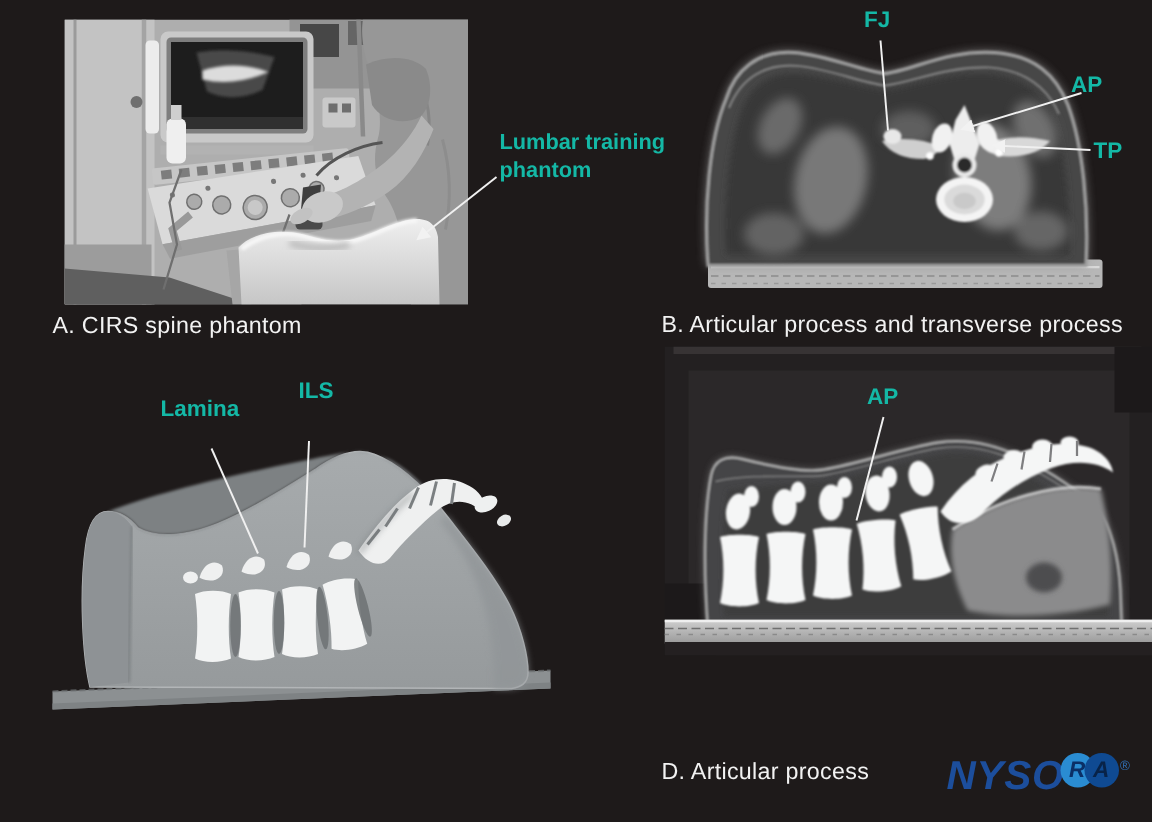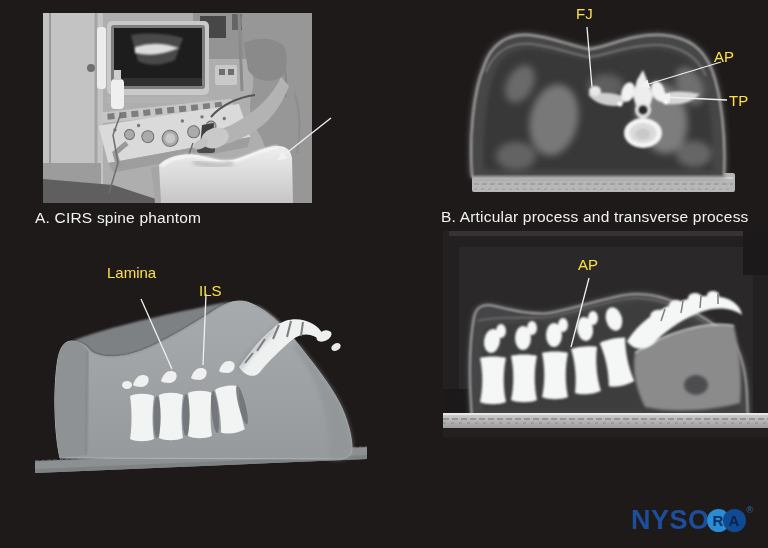--- a/index.html
+++ b/index.html
@@ -1,23 +1,23 @@
 <!DOCTYPE html>
 <html><head>
 <meta charset="utf-8">
 <style>
   html,body{margin:0;padding:0;}
   .figure{position:relative;width:768px;height:548px;background:#1e1a1a;overflow:hidden;
           font-family:"Liberation Sans",sans-serif;}
   .panel{position:absolute;display:block;}
-  .lbl{position:absolute;color:#fde047;font-size:15px;line-height:1.15;white-space:nowrap;}
+  .lbl{position:absolute;color:#14b8a6;font-size:15px;line-height:1.15;white-space:nowrap;font-weight:bold;}
   .lbl-wrap{white-space:normal;width:118px;font-size:14.5px;line-height:19px;}
   .caption{position:absolute;color:#f2f2f2;font-size:15.5px;letter-spacing:.2px;white-space:nowrap;}
   .overlay{position:absolute;left:0;top:0;pointer-events:none;}
-  .logo{position:absolute;left:631px;top:502px;height:36px;display:flex;align-items:center;}
+  .logo{position:absolute;left:631px;top:502px;height:36px;display:flex;font-style:italic;}
   .logo-word{font-weight:bold;font-size:27px;letter-spacing:.5px;color:#1c4e9c;}
   .logo-circ{width:23px;height:23px;border-radius:50%;display:flex;align-items:center;
              justify-content:center;font-weight:bold;font-size:15px;}
   .logo-circ-r{background:#2a8cd2;color:#0b2f66;margin-left:-3px;z-index:1;}
   .logo-circ-a{background:#0f4a92;color:#082348;margin-left:-7px;z-index:2;}
   .logo-reg{font-size:9px;color:#2f6fb4;align-self:flex-start;margin:3px 0 0 1px;}
 </style>
 </head>
 <body>
 
@@ -333,29 +333,31 @@
       <line x1="331" y1="118" x2="279" y2="159" marker-end="url(#arw)"></line>
       <line x1="587" y1="27" x2="592" y2="87"></line>
       <line x1="721" y1="62" x2="642" y2="86" marker-end="url(#arw)"></line>
       <line x1="727" y1="100" x2="663" y2="97" marker-end="url(#arw)"></line>
       <line x1="141" y1="299" x2="172" y2="369"></line>
       <line x1="206" y1="294" x2="203" y2="365"></line>
       <line x1="589" y1="278" x2="571" y2="347"></line>
     </g>
   </svg>
 
+  <div class="lbl lbl-wrap" style="left:333px;top:86px">Lumbar training phantom</div>
   <div class="lbl" style="left:576px;top:5px">FJ</div>
   <div class="lbl" style="left:714px;top:48px">AP</div>
   <div class="lbl" style="left:729px;top:92px">TP</div>
   <div class="lbl" style="left:107px;top:264px">Lamina</div>
-  <div class="lbl" style="left:199px;top:282px">ILS</div>
+  <div class="lbl" style="left:199px;top:252px">ILS</div>
   <div class="lbl" style="left:578px;top:256px">AP</div>
 
   <div class="caption" style="left:35px;top:209px">A. CIRS spine phantom</div>
   <div class="caption" style="left:441px;top:208px">B. Articular process and transverse process</div>
+  <div class="caption" style="left:441px;top:506px">D. Articular process</div>
 
   <div class="logo">
     <span class="logo-word">NYSO</span>
     <span class="logo-circ logo-circ-r">R</span>
     <span class="logo-circ logo-circ-a">A</span>
     <span class="logo-reg">®</span>
   </div>
 
 </div>
 

